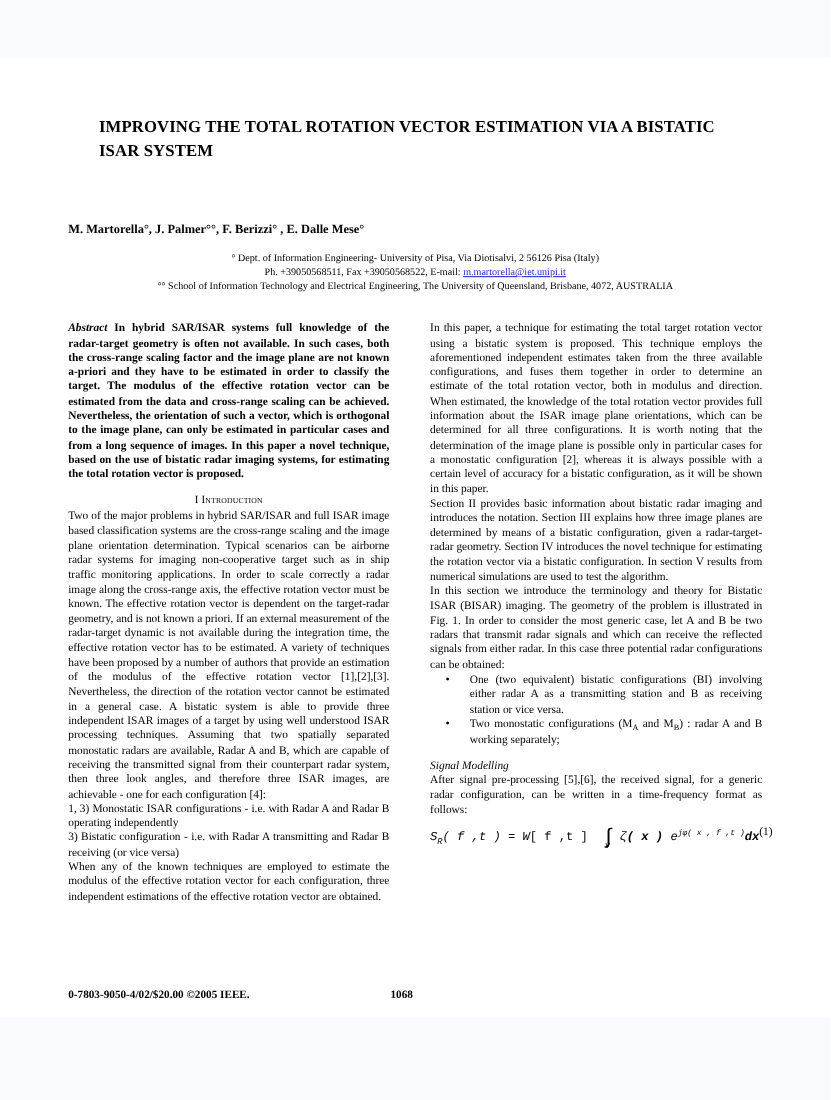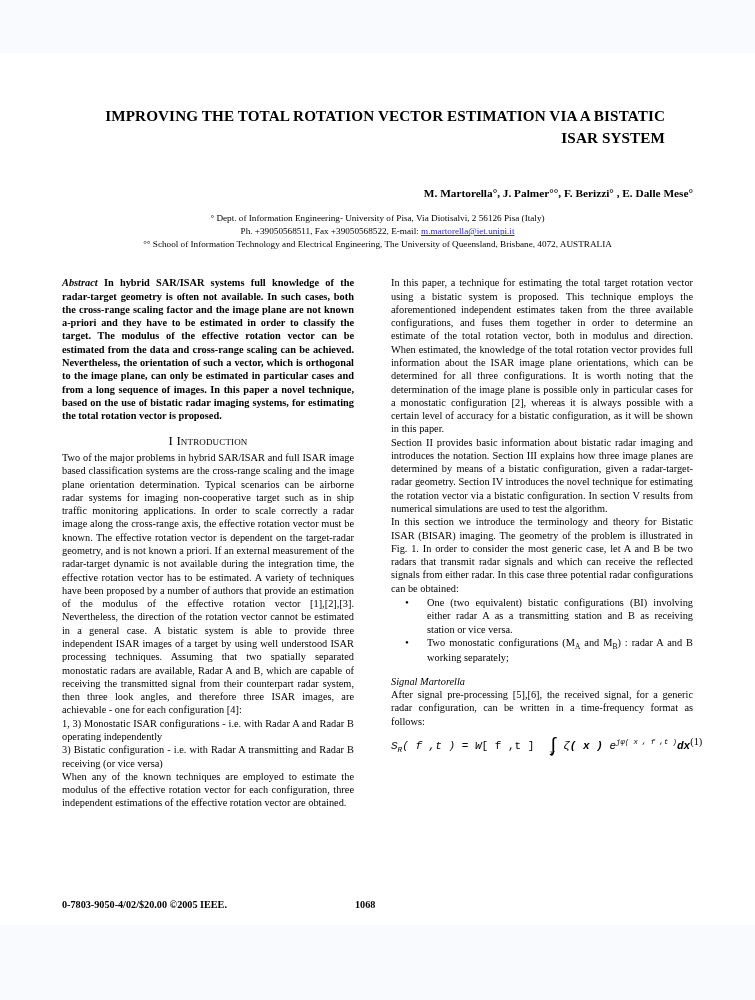--- a/index.html
+++ b/index.html
@@ -36,29 +36,29 @@
     left: 62px;
     top: 105px;
     width: 631px;
   }
 
   
   .title {
     font-weight: bold;
     font-size: 15.2px;
     line-height: 1.45;
-    text-align: right;
+    text-align: left;
     margin: 0 28px 0 28px;
     letter-spacing: 0.1px;
   }
   .authors {
     font-weight: bold;
     font-size: 11.3px;
-    text-align: right;
-    margin-top: 38px;
+    text-align: left;
+    margin-top: 54px;
   }
 
   .affil {
     text-align: center;
     font-size: 9.2px;
     line-height: 1.42;
     margin-top: 13px;
   }
   .email-link {
     color: #2a2ad0;
@@ -89,21 +89,21 @@
     font-weight: bold;
     text-align: justify;
   }
   .abstract .lbl {
     font-style: italic;
     font-weight: bold;
   }
 
   .sec-head {
     text-align: center;
-    font-size: 13px;
+    font-size: 10px;
     font-variant: small-caps;
     margin-top: 11px;
     margin-bottom: 1px;
     letter-spacing: 0.15px;
   }
   .sec-head .num { font-variant: normal; }
 
   .subsec {
     font-style: italic;
     margin-top: 10px;
@@ -220,21 +220,21 @@
         <p>Section II provides basic information about bistatic radar imaging and introduces the notation. Section III explains how three image planes are determined by means of a bistatic configuration, given a radar-target-radar geometry. Section IV introduces the novel technique for estimating the rotation vector via a bistatic configuration. In section V results from numerical simulations are used to test the algorithm.</p>
 
 
         <p>In this section we introduce the terminology and theory for Bistatic ISAR (BISAR) imaging. The geometry of the problem is illustrated in Fig. 1. In order to consider the most generic case, let A and B be two radars that transmit radar signals and which can receive the reflected signals from either radar. In this case three potential radar configurations can be obtained:</p>
 
         <ul class="bullets">
           <li>One (two equivalent) bistatic configurations (BI) involving either radar A as a transmitting station and B as receiving station or vice versa.</li>
           <li><span>Two monostatic configurations (M</span><sub>A</sub><span> and M</span><sub>B</sub><span>) : radar A and B working separately;</span></li>
         </ul>
 
-        <p class="subsec">Signal Martorella</p>
+        <p class="subsec">Signal Modelling</p>
         <p>After signal pre-processing [5],[6], the received signal, for a generic radar configuration, can be written in a time-frequency format as follows:</p>
 
         <div class="equation-row">
           <div class="eq-body"><span>S</span><sub>R</sub><span>( f ,t ) =</span> <span>W</span><span class="brk">[ f ,t ]</span>&nbsp;&nbsp;<span class="intsym">∫</span><span class="intlim">V</span><span>ζ</span><span class="vecbold">( x )</span> <span>e</span><span class="exp">jφ( x , f ,t )</span><span class="vecbold">dx</span></div>
           <div class="eq-num">(1)</div>
         </div>
       </div>
 
     </div>
   </div>

